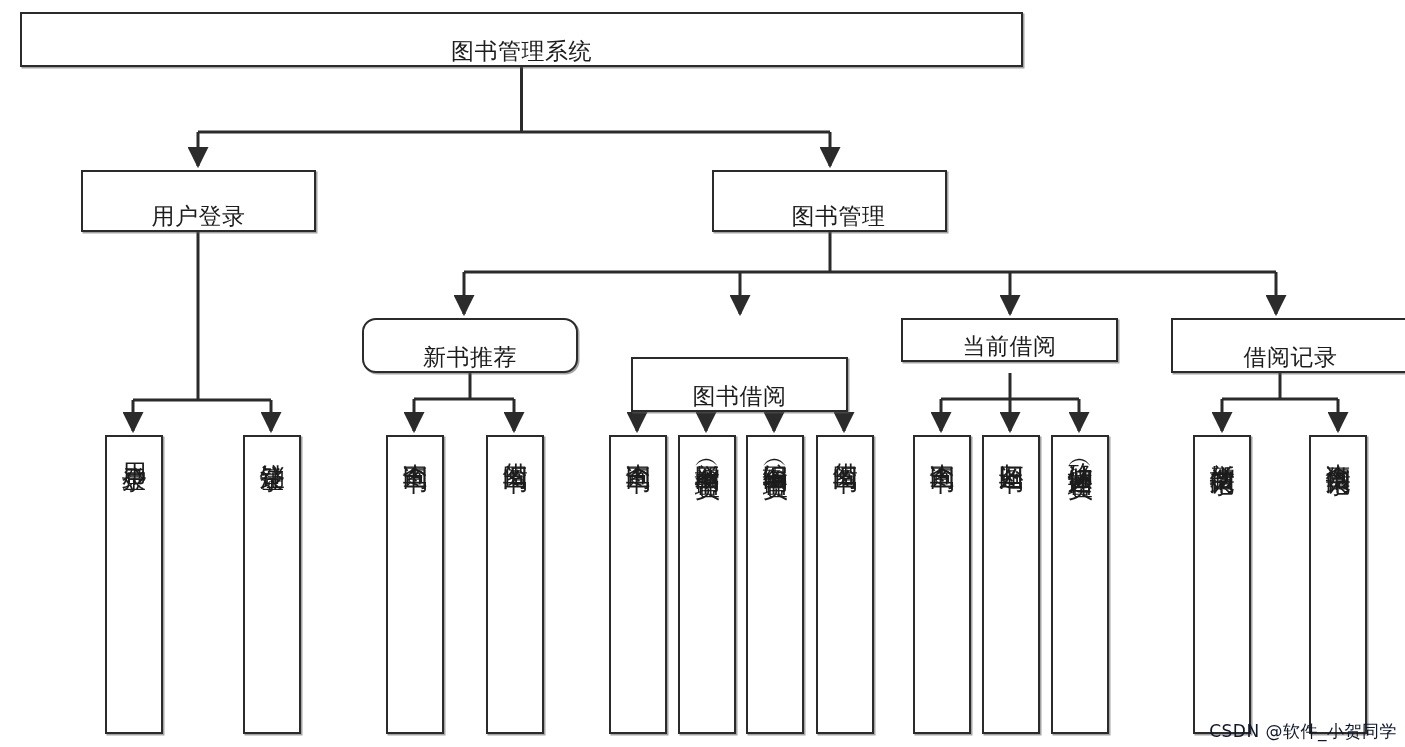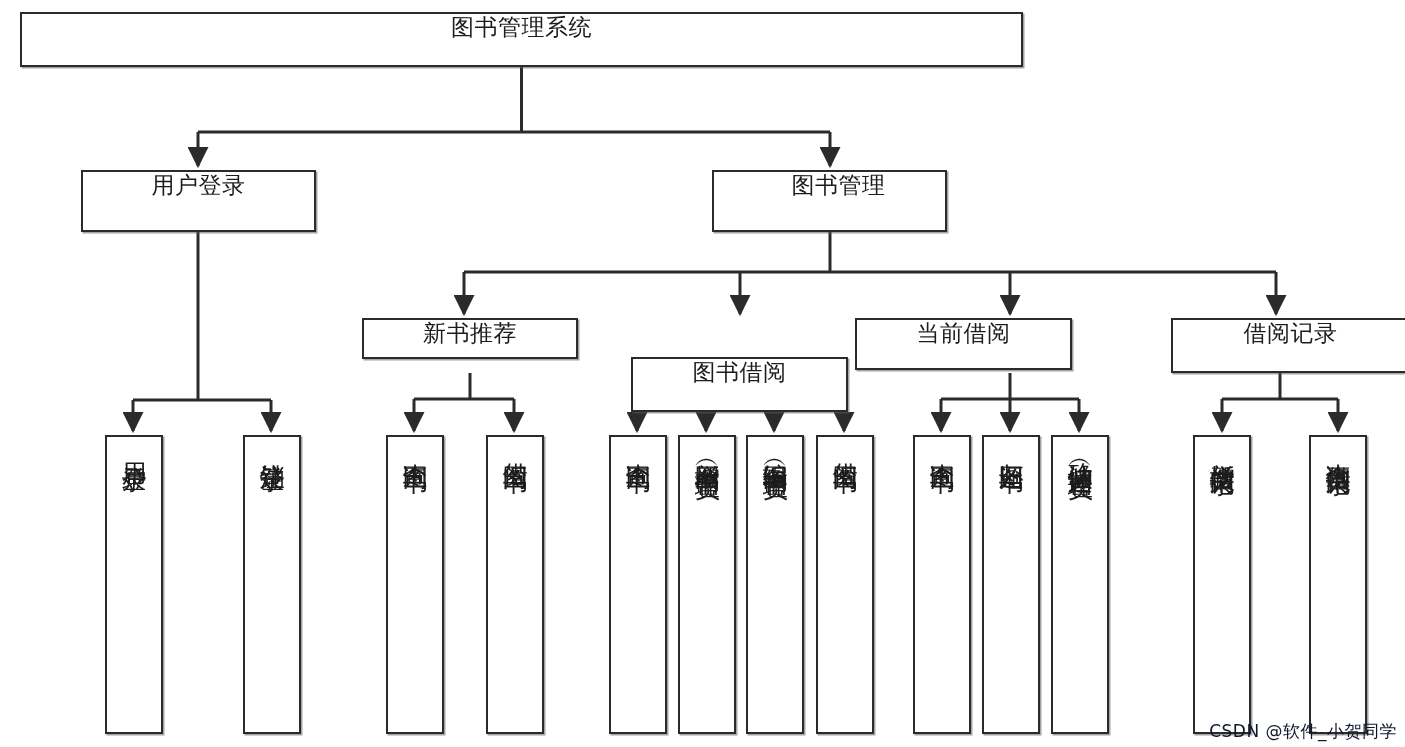--- a/index.html
+++ b/index.html
@@ -21,21 +21,21 @@
     width:1405px; height:747px;
     pointer-events:none;
   }
   .node{
     position:absolute;
     box-sizing:border-box;
     background:#ffffff;
     border:2px solid #2b2b2b;
     box-shadow:1.5px 1.5px 0 rgba(90,90,90,0.55);
     display:flex;
-    align-items:flex-start;
+    align-items:flex-end;
     justify-content:center;
     z-index:2;
   }
   .node .lbl{
     display:block;
     text-align:center;
     line-height:1.18;
     white-space:nowrap;
     color:#1c1c1c;
   }
@@ -129,27 +129,27 @@
     <span class="lbl">图书管理系统</span>
   </div>
 
   <div class="node h" style="left:81px;top:170px;width:235px;height:62px;">
     <span class="lbl">用户登录</span>
   </div>
   <div class="node h" style="left:712px;top:170px;width:235px;height:62px;padding-left:18px;">
     <span class="lbl">图书管理</span>
   </div>
 
-  <div class="node h" style="left:362px;top:318px;width:216px;height:41px;">
+  <div class="node h" style="left:362px;top:318px;width:216px;height:55px;border-radius:14px;">
     <span class="lbl">新书推荐</span>
   </div>
   <div class="node h" style="left:631px;top:318px;width:217px;height:55px;margin-top:39px;">
     <span class="lbl">图书借阅</span>
   </div>
-  <div class="node h" style="left:855px;top:318px;width:217px;height:52px;">
+  <div class="node h" style="left:901px;top:318px;width:217px;height:44px;">
     <span class="lbl">当前借阅</span>
   </div>
   <div class="node h" style="left:1171px;top:318px;width:239px;height:55px;">
     <span class="lbl">借阅记录</span>
   </div>
 
   <div class="node v" style="left:105px;top:435px;width:58px;height:299px;">
     <span class="lbl">用户登录</span>
   </div>
   <div class="node v" style="left:243px;top:435px;width:58px;height:299px;">

